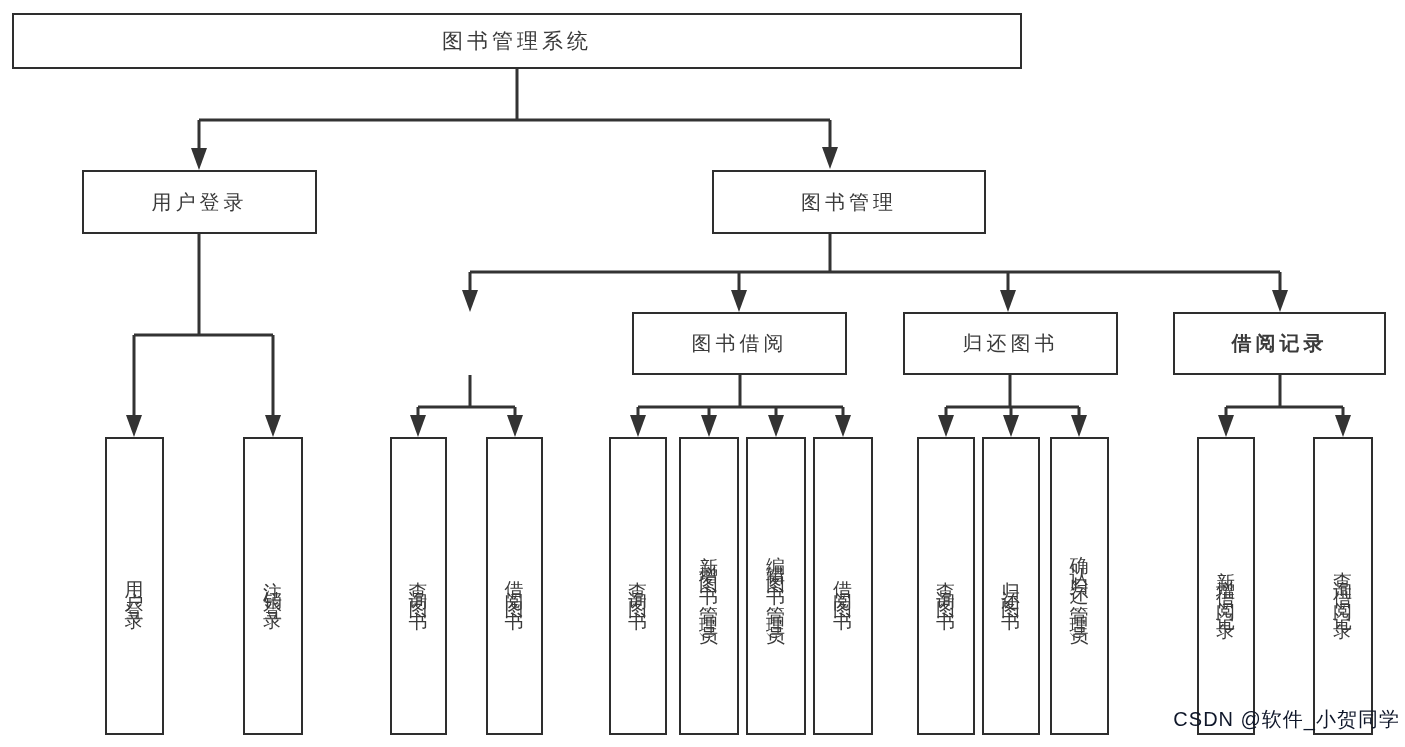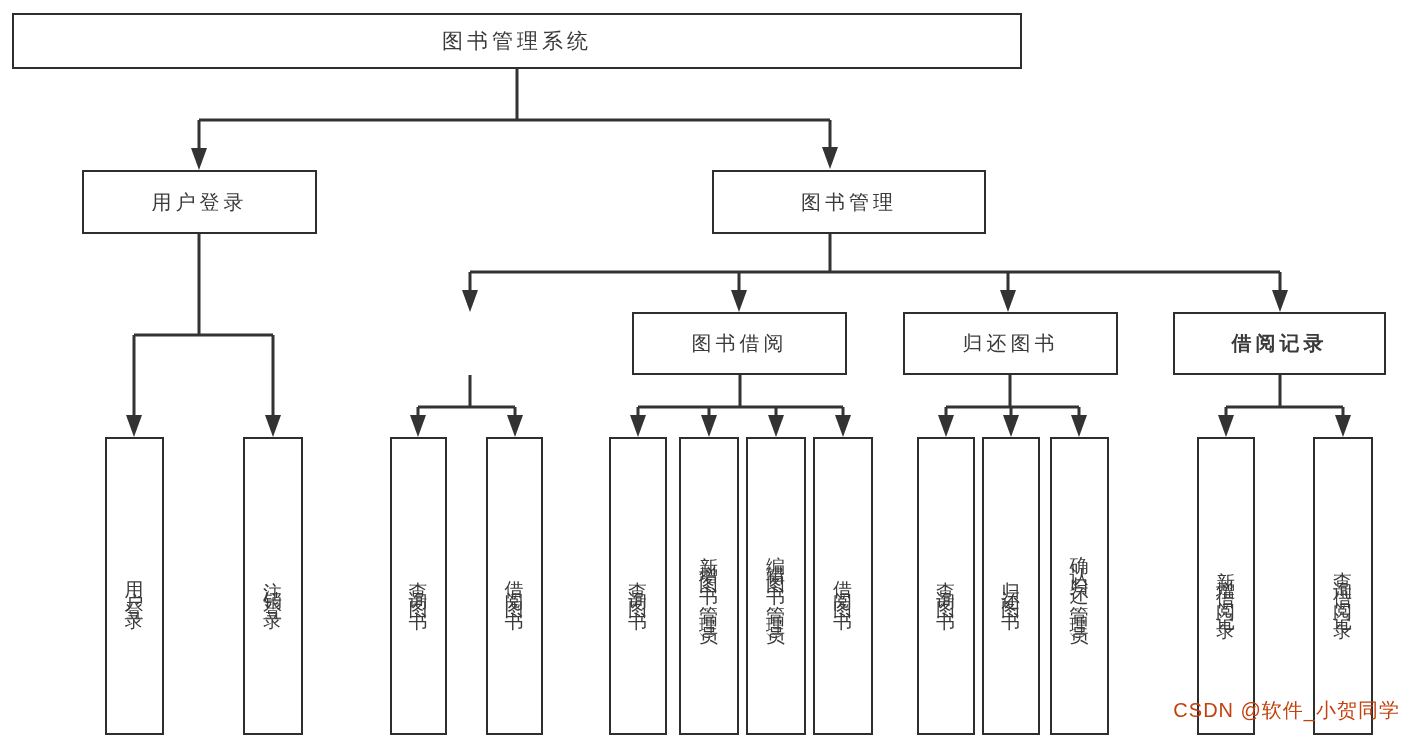--- a/index.html
+++ b/index.html
@@ -42,23 +42,23 @@
     font-size: 19px;
     writing-mode: vertical-rl;
     text-orientation: mixed;
     letter-spacing: 10px;
     line-height: 1;
     white-space: nowrap;
   }
   #watermark {
     position: absolute;
     right: 5px;
-    bottom: 23px;
+    bottom: 14px;
     z-index: 5;
-    color: #c2410c;
+    color: #0f172a;
     font-size: 20px;
     letter-spacing: 1px;
     white-space: nowrap;
   }
 </style>
 </head>
 <body>
 
 <div id="stage">
 

